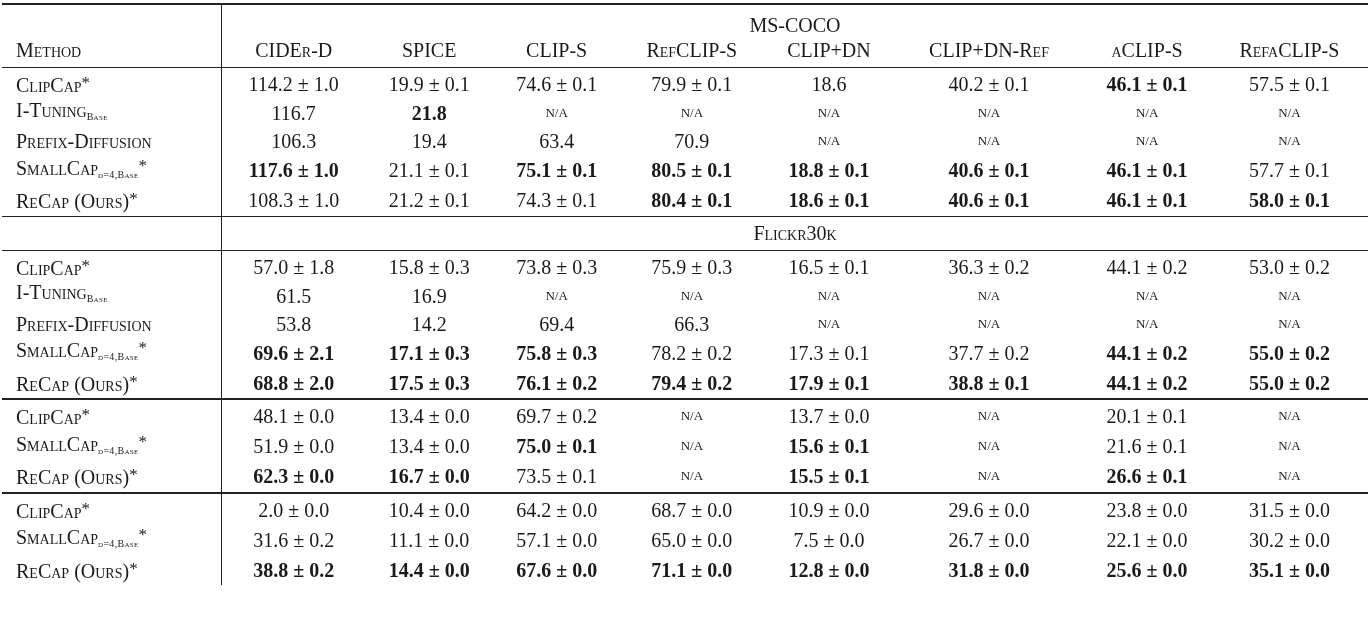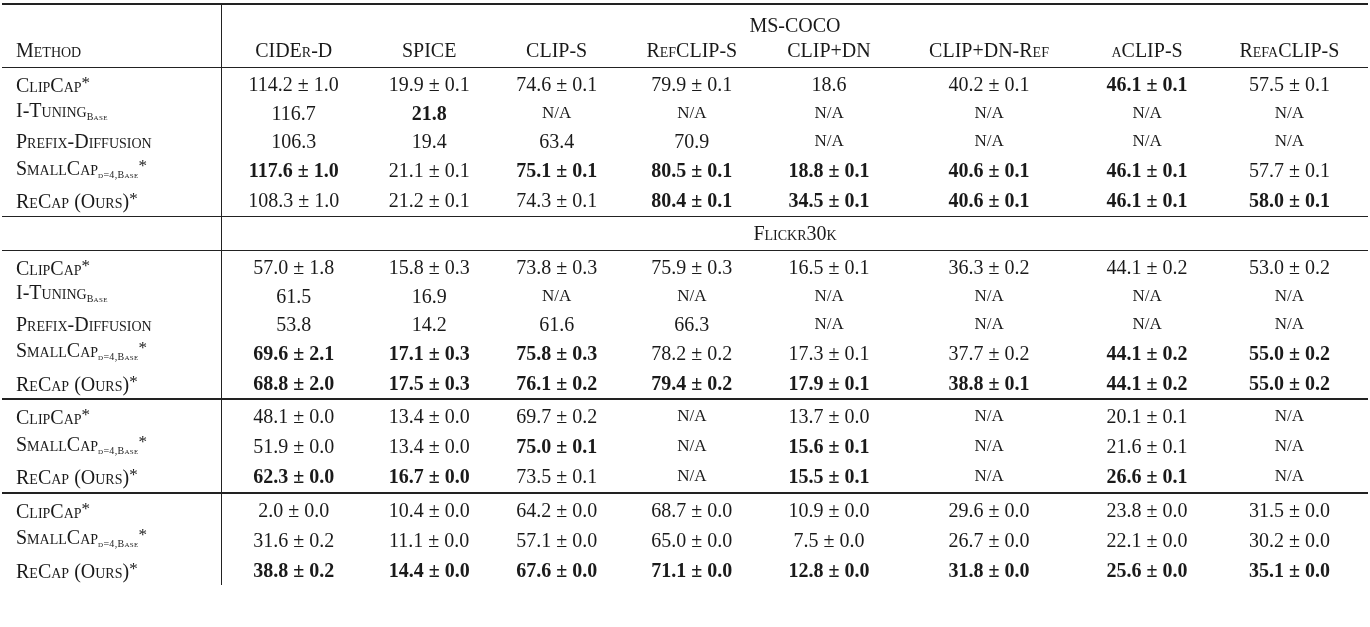--- a/index.html
+++ b/index.html
@@ -16,21 +16,21 @@
       font-size: 20px;
       line-height: 24.5px;
     }
     td, th { padding: 0; font-weight: normal; white-space: nowrap; text-align: center; }
     td.method, th.method { text-align: left; padding-left: 14px; width: 205px; }
     td.sep, th.sep { border-left: 1.3px solid #222; }
     .bold { font-weight: bold; font-family: Liberation Serif, serif; }
     .sc { font-variant: small-caps; }
     .sub { font-size: 10px; vertical-align: -3px; font-variant: small-caps; letter-spacing: 0.3px; }
     .star { vertical-align: 4px; font-size: 17px; }
-    .na { font-variant: small-caps; font-size: 17px; }
+    .na { font-variant: small-caps; font-size: 13px; }
     tr.top-rule td { border-top: 2.5px solid #222; height: 0; }
     tr.rule td { border-top: 1.3px solid #222; height: 0; }
     tr.group-head td { height: 25px; padding-top: 8px; }
     tr.col-head td { height: 25px; padding-bottom: 4px; margin-top: 44px; }
     tr.first-data td { padding-top: 3px; }
     tr.last-data td { padding-bottom: 2px; }
     tr.gh-only td { height: 33px; padding-top: 0; }
   </style>
 </head>
 <body>
@@ -118,21 +118,21 @@
           <td class="bold">40.6 ± 0.1</td>
           <td class="bold">46.1 ± 0.1</td>
           <td>57.7 ± 0.1</td>
         </tr>
         <tr class="data-row last-data">
           <td class="method"><span class="sc">ReCap (Ours)</span><span class="star">*</span></td>
           <td class="sep">108.3 ± 1.0</td>
           <td>21.2 ± 0.1</td>
           <td>74.3 ± 0.1</td>
           <td class="bold">80.4 ± 0.1</td>
-          <td class="bold">34.5 ± 0.1</td>
+          <td class="bold">18.6 ± 0.1</td>
           <td class="bold">40.6 ± 0.1</td>
           <td class="bold">46.1 ± 0.1</td>
           <td class="bold">58.0 ± 0.1</td>
         </tr>
         <tr class="rule">
           <td></td>
           <td></td>
           <td></td>
           <td></td>
           <td></td>
@@ -175,21 +175,21 @@
           <td class="na">N/A</td>
           <td class="na">N/A</td>
           <td class="na">N/A</td>
           <td class="na">N/A</td>
           <td class="na">N/A</td>
         </tr>
         <tr class="data-row">
           <td class="method"><span class="sc">Prefix-Diffusion</span></td>
           <td class="sep">53.8</td>
           <td>14.2</td>
-          <td>61.6</td>
+          <td>69.4</td>
           <td>66.3</td>
           <td class="na">N/A</td>
           <td class="na">N/A</td>
           <td class="na">N/A</td>
           <td class="na">N/A</td>
         </tr>
         <tr class="data-row">
           <td class="method"><span class="sc">SmallCap</span><span class="sub">d=4,Base</span><span class="star">*</span></td>
           <td class="sep bold">69.6 ± 2.1</td>
           <td class="bold">17.1 ± 0.3</td>

